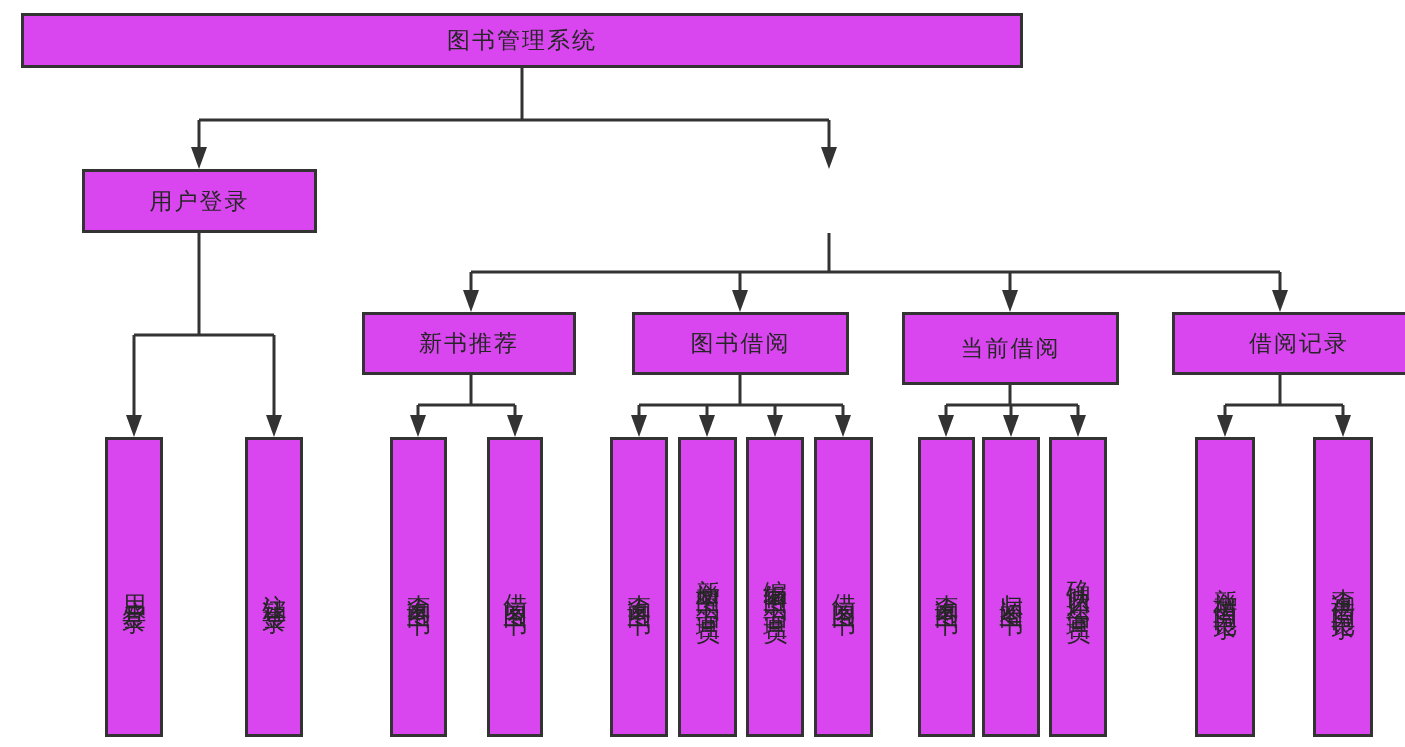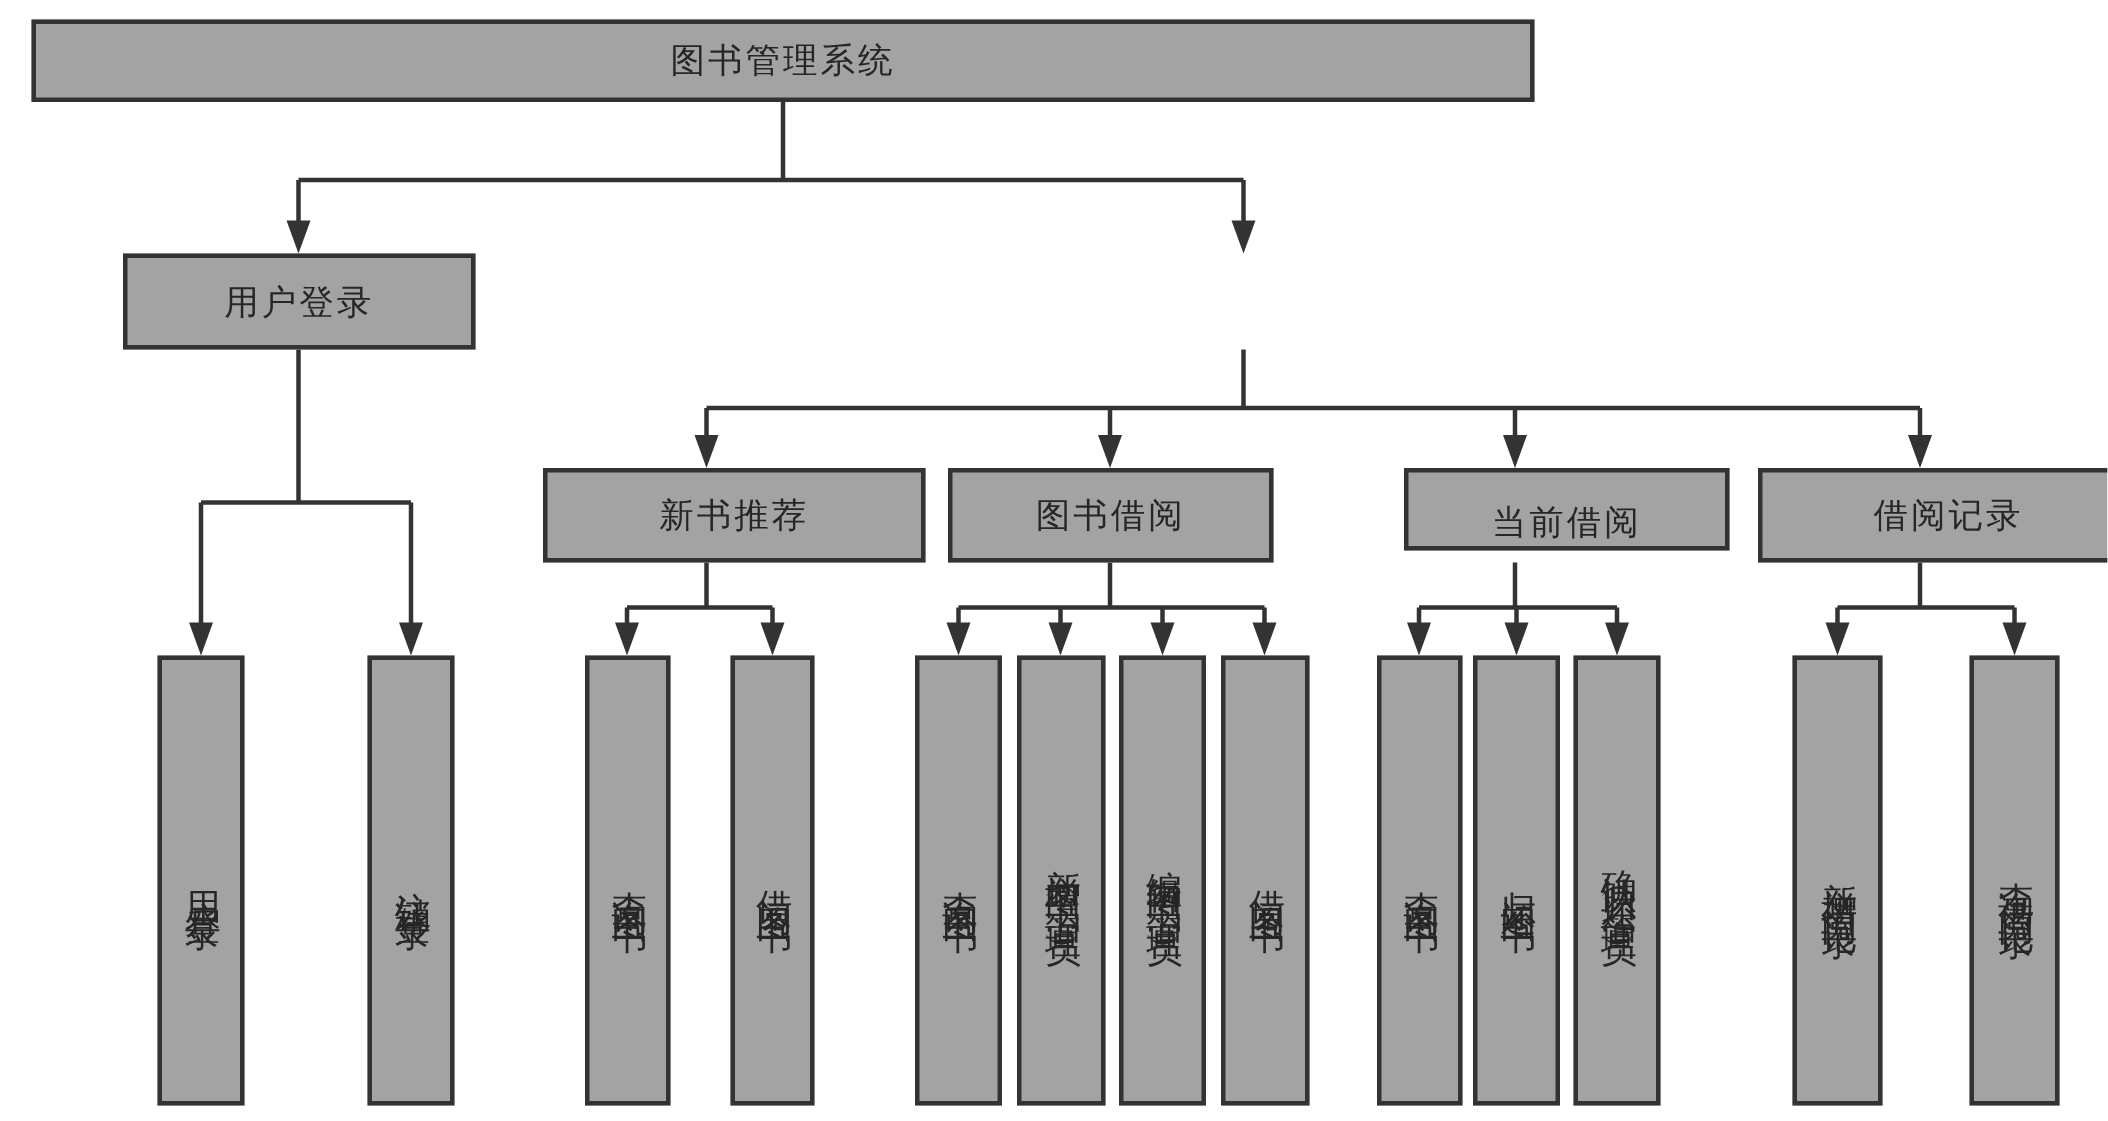--- a/index.html
+++ b/index.html
@@ -6,21 +6,21 @@
   .canvas {
     position:relative; width:1405px; height:747px;
     background:var(--background,#ffffff);
     font-family:"Liberation Sans", sans-serif;
     overflow:hidden;
   }
   svg.connectors { position:absolute; left:0; top:0; pointer-events:none; }
   .ln  { stroke:var(--line,#333333); stroke-width:3; fill:none; }
   .tri { fill:var(--line,#333333); stroke:none; }
   .box {
-    position:absolute; box-sizing:border-box; background:#a3a3a3;
+    position:absolute; box-sizing:border-box; background:#d946ef;
     border:3px solid var(--line,#333333);
     display:flex; align-items:center; justify-content:center;
     color:var(--text,#262626);
   }
   .hbox { font-size:23px; letter-spacing:2px; font-weight:500; }
   .vbox {
     writing-mode:vertical-rl; text-orientation:mixed;
     font-size:24px; letter-spacing:6px; line-height:1.1;
     white-space:nowrap; font-weight:500;
   }
@@ -98,27 +98,27 @@
   </svg>
 
   <div class="box hbox" style="left:21px; top:13px; width:1002px; height:55px;">
     <span>图书管理系统</span>
   </div>
 
   <div class="box hbox" style="left:82px; top:169px; width:235px; height:64px;">
     <span>用户登录</span>
   </div>
 
-  <div class="box hbox" style="left:362px; top:312px; width:255px; height:63px;">
+  <div class="box hbox" style="left:362px; top:312px; width:214px; height:63px;">
     <span>新书推荐</span>
   </div>
   <div class="box hbox" style="left:632px; top:312px; width:217px; height:63px;">
     <span>图书借阅</span>
   </div>
-  <div class="box hbox" style="left:936px; top:312px; width:217px; height:55px;align-items:flex-end;">
+  <div class="box hbox" style="left:902px; top:312px; width:217px; height:73px;">
     <span>当前借阅</span>
   </div>
   <div class="box hbox" style="left:1172px; top:312px; width:254px; height:63px;">
     <span>借阅记录</span>
   </div>
 
   <div class="box vbox" style="left:105px; top:437px; width:58px; height:300px;">
     <span>用户登录</span>
   </div>
   <div class="box vbox" style="left:245px; top:437px; width:58px; height:300px;">

